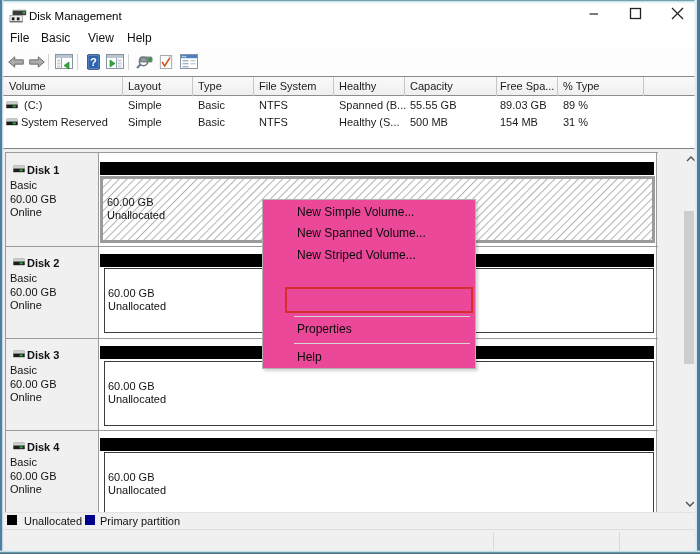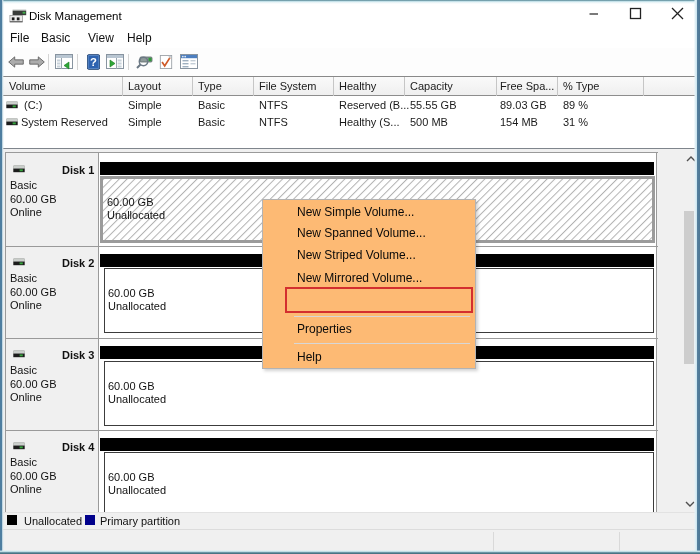--- a/index.html
+++ b/index.html
@@ -33,36 +33,36 @@
 .lrow span { position:absolute; top:2px; }
 
 #diskpane { position:absolute; left:2px; top:150px; width:695px; height:362px; background:#f0f0f0; overflow:hidden; }
 .rline { position:absolute; left:3px; width:653px; height:1px; background:#9a9a9a; }
 .dgraph { position:absolute; left:96px; width:559px; background:#fff; border-right:1px solid #9a9a9a; border-left:1px solid #9a9a9a; }
 .dbar { position:absolute; left:98px; width:554px; height:13px; background:#000; }
 .dbox { position:absolute; left:102px; width:550px; background:#fff; border:1px solid #3c3c3c; font-size:11px; color:#111; }
 .dbox .l1 { position:absolute; left:3px; top:18px; }
 .dbox .l2 { position:absolute; left:3px; top:31px; }
 .dlabel { position:absolute; left:4px; width:92px; font-size:11px; color:#111; }
-.dlabel .dname { position:absolute; left:21px; font-weight:bold;margin-left:35px; }
+.dlabel .dname { position:absolute; left:21px; font-weight:bold; }
 .dlabel .p { position:absolute; left:4px; }
 #hatchbox { position:absolute; left:98px; top:26px; width:555px; height:67px; border:3px solid #9b9b9b;
   background-color:#fff; font-size:11px; color:#111; }
 #hatchbox svg.hp { position:absolute; left:0; top:0; }
 #hatchbox .l1 { position:absolute; left:4px; top:17px; }
 #hatchbox .l2 { position:absolute; left:4px; top:30px; }
 
 #vsb { position:absolute; left:681px; top:0px; width:14px; height:362px; background:#f0f0f0; }
 #vsbthumb { position:absolute; left:1px; top:61px; width:10px; height:153px; background:#cdcdcd; }
 
 #legend { position:absolute; left:2px; top:512px; width:695px; height:17px; background:#f0f0f0; border-top:1px solid #e2e2e2; font-size:11px; color:#111; }
 #status { position:absolute; left:2px; top:529px; width:695px; height:22px; background:#f0f0f0; border-top:1px solid #dcdcdc; }
 #status .sep { position:absolute; top:2px; width:1px; height:19px; background:#d9d9d9; }
 
-#cmenu { position:absolute; left:262px; top:199px; width:214px; height:170px; background:#fdba74; border:1px solid #b3b3b3; box-shadow:2px 2px 3px rgba(0,0,0,0.18); font-size:12px; color:#0a0a0a; }
+#cmenu { position:absolute; left:262px; top:199px; width:214px; height:170px; background:#ec4899; border:1px solid #b3b3b3; box-shadow:2px 2px 3px rgba(0,0,0,0.18); font-size:12px; color:#0a0a0a; }
 .mi { position:absolute; left:34px; }
 .msep { position:absolute; left:31px; width:176px; height:1px; background:#d7d7d7; }
 #redrect { position:absolute; left:285px; top:287px; width:188px; height:26px; border:2px solid #d32f2f; }
 </style>
 </head>
 <body>
 <div id="frame"></div>
 <div id="edgetop"></div>
 <div id="edgeleft"></div>
 <div id="edgeright"></div>
@@ -173,21 +173,21 @@
   <div class="lrow" style="top:20px">
     <svg class="abs" style="left:3px;top:4px" width="12" height="8" viewBox="0 0 12 8">
       <rect x="0.3" y="0.6" width="11.4" height="3.2" rx="0.8" fill="#ccd0cd" stroke="#9a9e9a" stroke-width="0.5"></rect>
       <rect x="0.3" y="3.6" width="11.4" height="3.6" fill="#1c1c1c"></rect>
       <rect x="6.6" y="4.4" width="3.2" height="1.9" fill="#35a33c"></rect>
     </svg>
     <span style="left:21px">(C:)</span>
     <span style="left:125px">Simple</span>
     <span style="left:195px">Basic</span>
     <span style="left:256px">NTFS</span>
-    <span style="left:336px">Reserved (B...</span>
+    <span style="left:336px">Spanned (B...</span>
     <span style="left:407px">55.55 GB</span>
     <span style="left:497px">89.03 GB</span>
     <span style="left:560px">89 %</span>
   </div>
   <div class="lrow" style="top:37px">
     <svg class="abs" style="left:3px;top:4px" width="12" height="8" viewBox="0 0 12 8">
       <rect x="0.3" y="0.6" width="11.4" height="3.2" rx="0.8" fill="#ccd0cd" stroke="#9a9e9a" stroke-width="0.5"></rect>
       <rect x="0.3" y="3.6" width="11.4" height="3.6" fill="#1c1c1c"></rect>
       <rect x="6.6" y="4.4" width="3.2" height="1.9" fill="#35a33c"></rect>
     </svg>
@@ -311,19 +311,18 @@
 
 <div id="status">
   <div class="sep" style="left:491px"></div>
   <div class="sep" style="left:617px"></div>
 </div>
 
 <div id="cmenu">
   <span class="mi" style="top:5px">New Simple Volume...</span>
   <span class="mi" style="top:26px">New Spanned Volume...</span>
   <span class="mi" style="top:48px">New Striped Volume...</span>
-  <span class="mi" style="top:71px">New Mirrored Volume...</span>
   <div class="msep" style="top:116px"></div>
   <span class="mi" style="top:122px">Properties</span>
   <div class="msep" style="top:143px"></div>
   <span class="mi" style="top:150px">Help</span>
 </div>
 <div id="redrect"></div>
 
 </body></html>

